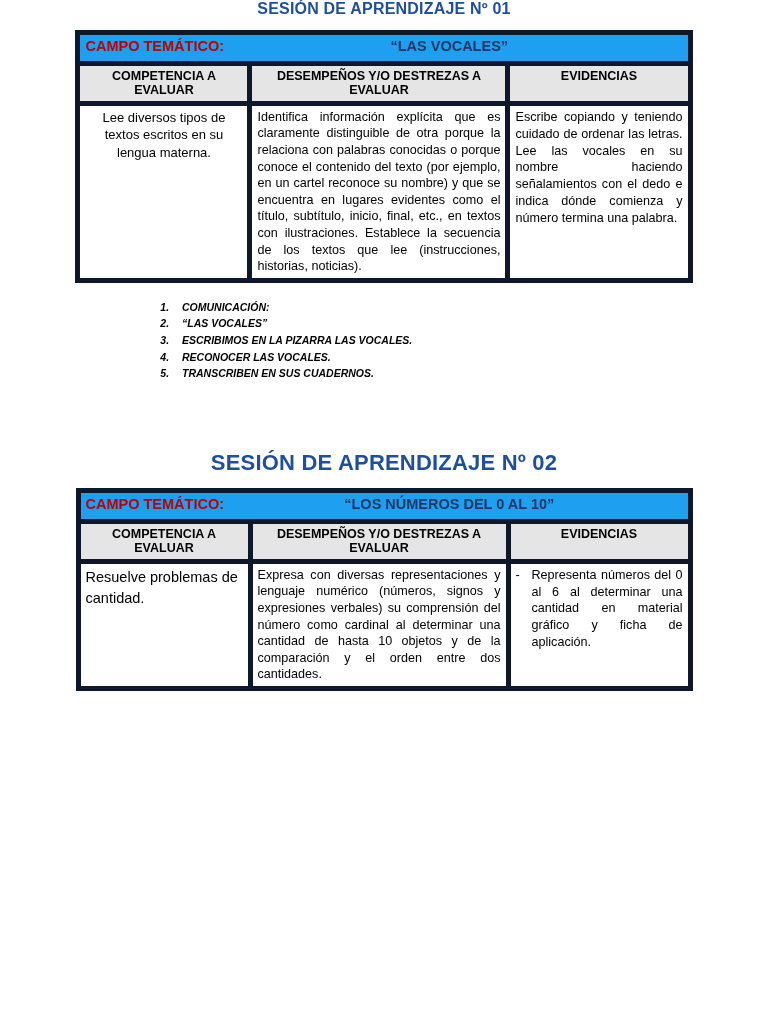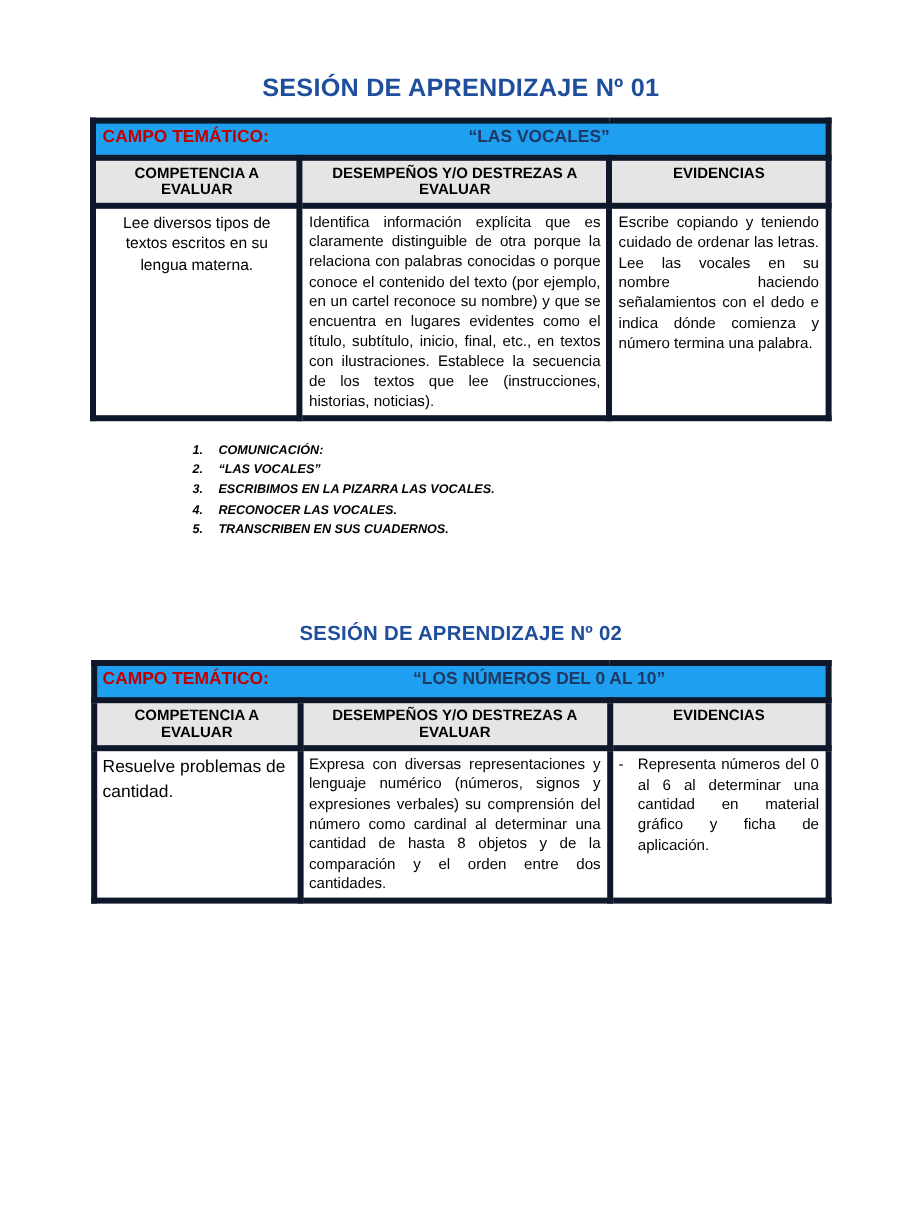--- a/index.html
+++ b/index.html
@@ -23,26 +23,25 @@
   }
 
   
   .session-title {
     text-align: center;
     font-weight: bold;
     color: #1f4e9c;
     letter-spacing: 0.2px;
   }
   .session-title-1 {
-    font-size: 21px;
-    padding-top: 62px;
+    font-size: 16px;
     padding-bottom: 0;
   }
   .session-title-2 {
-    font-size: 17px;
+    font-size: 22px;
     padding-top: 66px;
   }
 
   
   table.sesion {
     border-collapse: collapse;
     width: 612px;
     margin: 12px auto 0 auto;
     table-layout: fixed;
   }
@@ -206,21 +205,21 @@
           </div>
         </td>
       </tr>
       <tr class="head-row">
         <td>COMPETENCIA A EVALUAR</td>
         <td>DESEMPEÑOS Y/O DESTREZAS A EVALUAR</td>
         <td>EVIDENCIAS</td>
       </tr>
       <tr>
         <td class="body-cell cell-competencia-2">Resuelve problemas de cantidad.</td>
-        <td class="body-cell justify">Expresa con diversas representaciones y lenguaje numérico (números, signos y expresiones verbales) su comprensión del número como cardinal al determinar una cantidad de hasta 8 objetos y de la comparación y el orden entre dos cantidades.</td>
+        <td class="body-cell justify">Expresa con diversas representaciones y lenguaje numérico (números, signos y expresiones verbales) su comprensión del número como cardinal al determinar una cantidad de hasta 10 objetos y de la comparación y el orden entre dos cantidades.</td>
         <td>
           <div class="evid-flex">
             <span class="evid-dash">-</span>
             <span class="evid-text">Representa números del 0 al 6 al determinar una cantidad en material gráfico y ficha de aplicación.</span>
           </div>
         </td>
       </tr>
     </tbody>
   </table>
 

